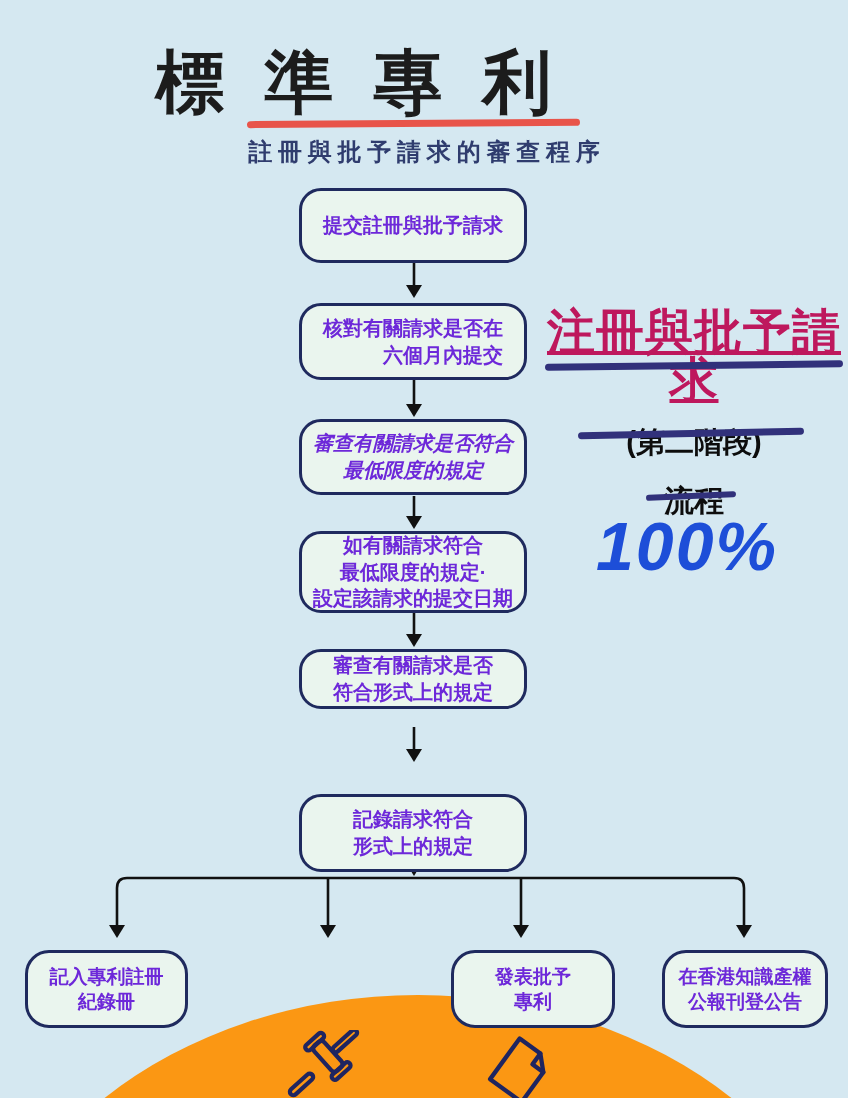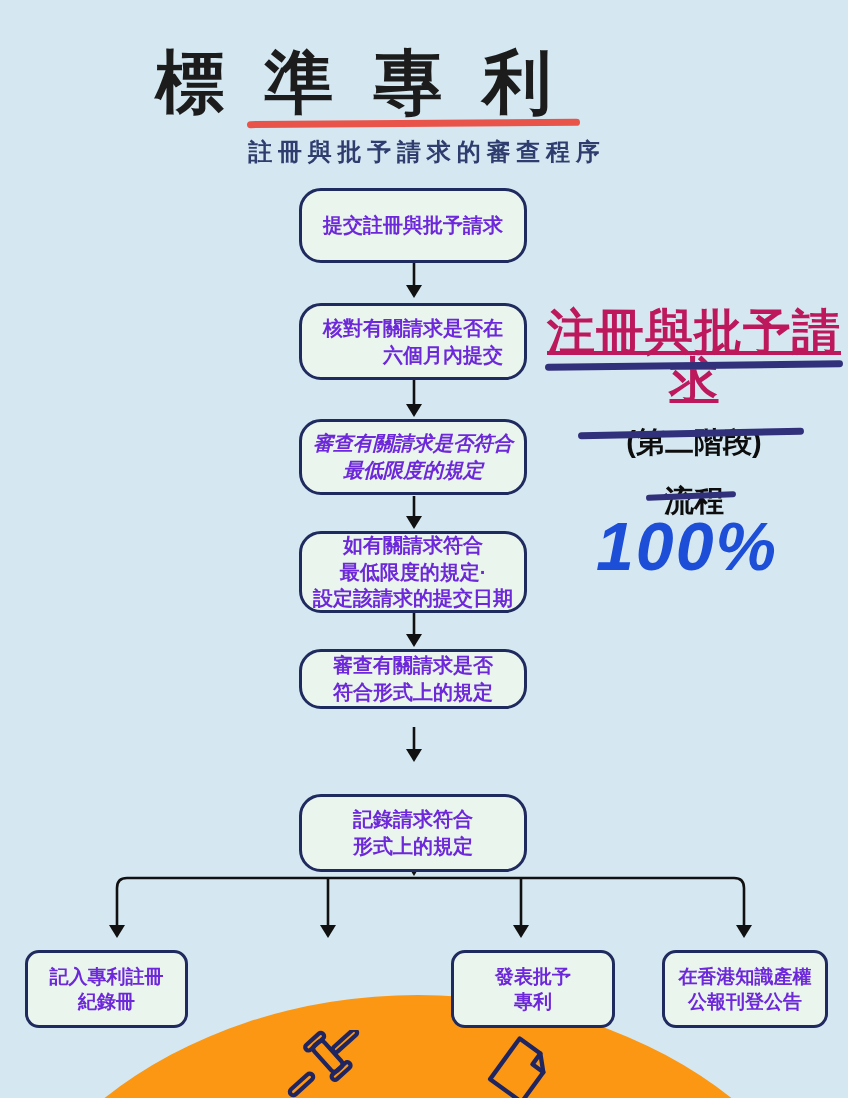--- a/index.html
+++ b/index.html
@@ -38,21 +38,21 @@
     border:3.5px solid #1f2a5e;
     border-radius:22px;
     display:flex;align-items:center;justify-content:center;
     text-align:center;
     color:#6d28d9;font-weight:bold;font-size:20px;
     line-height:1.34;
     white-space:pre-line;
     z-index:3;
   }
   .outcome{
-    border-radius:14px;
+    border-radius:24px;
     font-size:19px;
   }
   
   .annot{left:540px;top:308px;width:308px;text-align:center;z-index:2;}
   .annot-line1{font-size:48px;font-weight:bold;color:#be185d;line-height:1;letter-spacing:1px;text-decoration:underline;}
   .annot-line2{font-size:29px;font-weight:bold;color:#0d0d0d;line-height:1;margin-top:24px;}
   .annot-line3{font-size:30px;font-weight:bold;color:#0d0d0d;line-height:1;margin-top:29px;}
   .ink{position:absolute;background:#31317b;border-radius:4px;z-index:2;}
   .ink1{left:545px;top:362px;width:298px;height:7px;transform:rotate(-0.7deg);}
   .ink2{left:578px;top:430px;width:226px;height:7px;transform:rotate(-1.2deg);}

